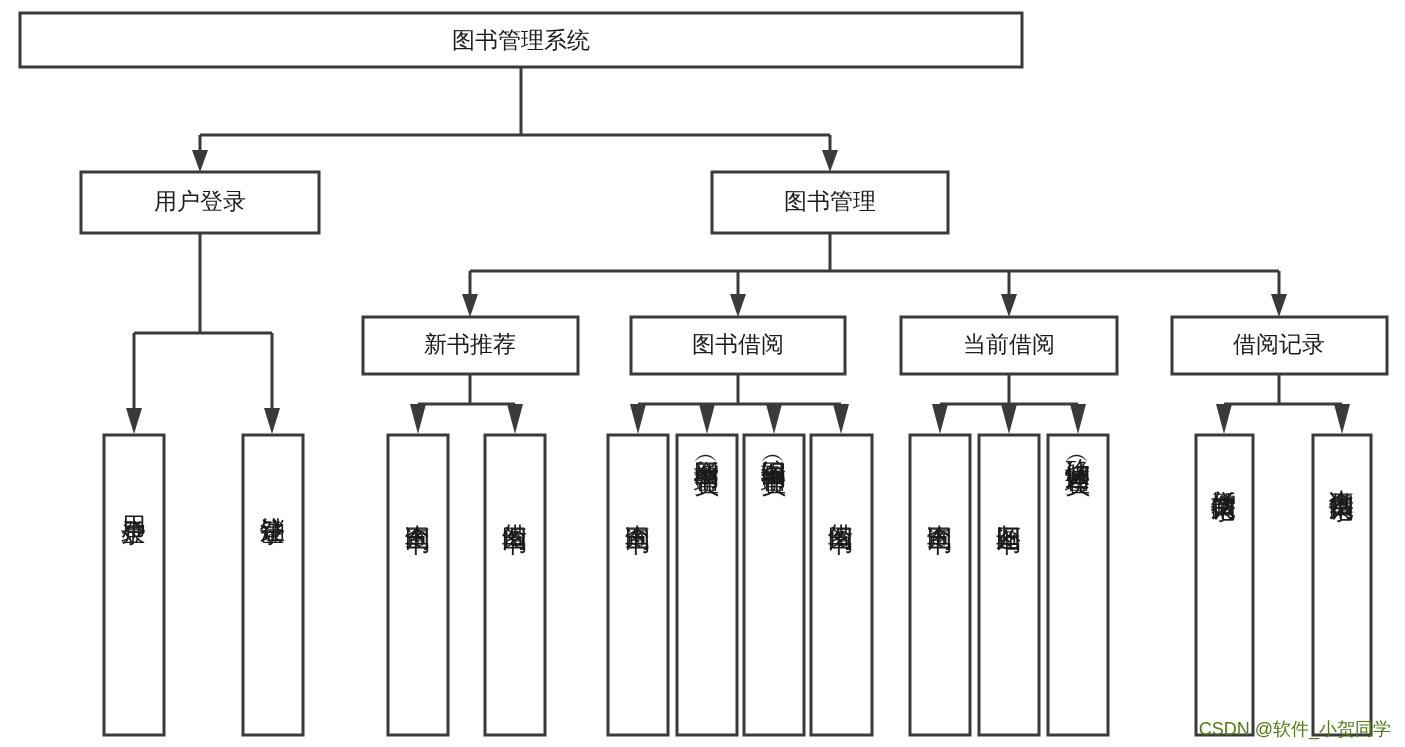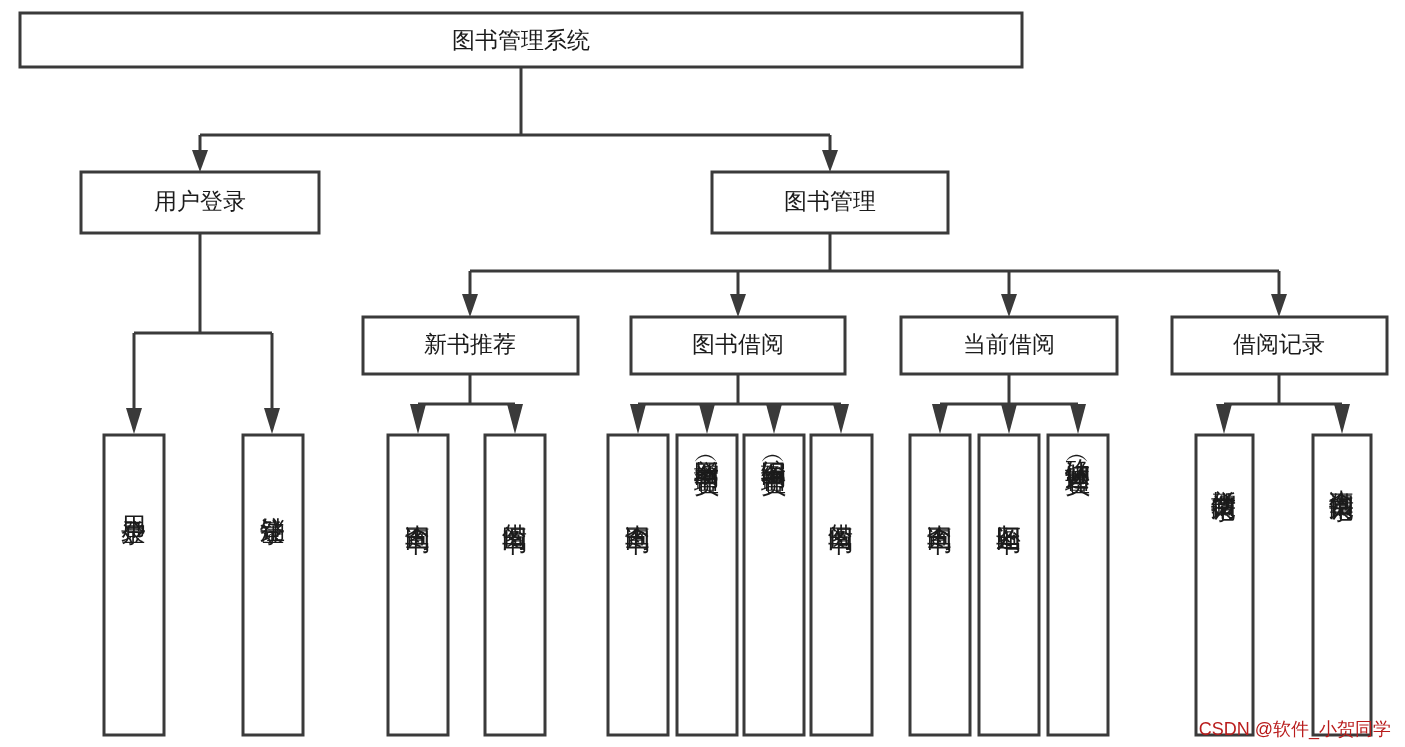--- a/index.html
+++ b/index.html
@@ -55,21 +55,21 @@
     text-orientation: upright;
     letter-spacing: 2px;
     text-anchor: middle;
   }
   .watermark {
     position: absolute;
     right: 14px;
     bottom: 6px;
     font-family: "Liberation Sans", "DejaVu Sans", sans-serif;
     font-size: 18px;
-    color: #b91c1c;
+    color: #4d7c0f;
     white-space: nowrap;
     pointer-events: none;
   }
 </style>
 </head>
 <body>
 
 <div id="diagram-root">
 
   <svg id="tree-svg" viewBox="0 0 1405 747" xmlns="http://www.w3.org/2000/svg">

